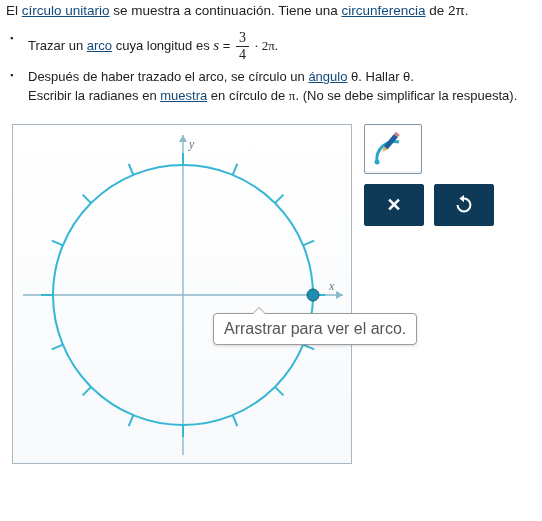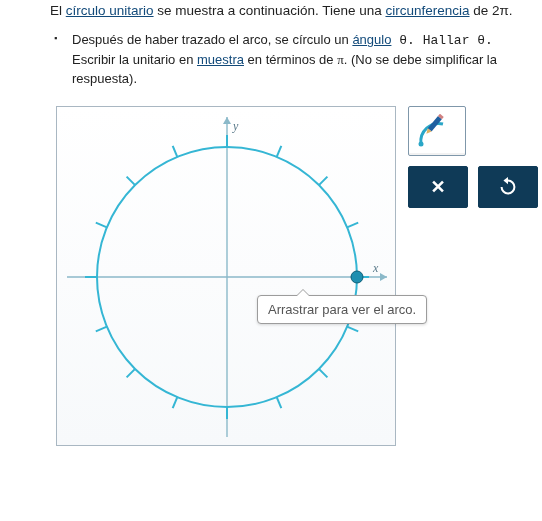--- a/index.html
+++ b/index.html
@@ -6,38 +6,38 @@
   body {
     font-family: Arial, Helvetica, sans-serif;
     font-size: 13px;
     color: #222;
     background: #fff;
     width: 542px;
     height: 521px;
     overflow: hidden;
     position: relative;
   }
-  .content { padding: 2px 24px 0 6px; margin-left: 44px; }
+  .content { padding: 2px 24px 0 6px; }
   .intro { font-size: 13.5px; line-height: 1.4; margin-bottom: 10px; }
   .underline-term { color: #124a7a; text-decoration: underline; cursor: pointer; }
   ul.bullets { list-style: none; margin-left: 22px; }
   ul.bullets > li { position: relative; margin-bottom: 6px; line-height: 1.45; }
   ul.bullets > li::before {
     content: "▪"; position: absolute; left: -18px; top: 1px; font-size: 9px; color: #222;
   }
   .math-s { font-style: italic; font-family: 'Times New Roman', serif; font-size: 15px; }
   .frac {
     display: inline-block; vertical-align: middle; text-align: center;
     font-family: 'Times New Roman', serif; font-size: 14px; line-height: 1;
     margin: 0 2px;
   }
   .frac .num { display: block; padding: 0 3px 1px; border-bottom: 1px solid #222; }
   .frac .den { display: block; padding: 1px 3px 0; }
   .pi { font-family: 'Times New Roman', serif; }
-  .greek { font-family: Liberation Mono, monospace; }
+  .greek { font-family: Liberation Sans, sans-serif; }
 
   .work-row {
     display: flex; align-items: flex-start; gap: 12px;
     margin-top: 18px; padding-left: 6px;
   }
   .circle-panel {
     width: 340px; height: 340px;
     border: 1px solid #a9b7c2;
     background: linear-gradient(#ffffff,#f7f9fb);
     position: relative;
@@ -53,21 +53,21 @@
   .sq-btn {
     width: 60px; height: 42px; background: #0f3a57; color: #fff;
     font-size: 18px; font-weight: 600; border-color: #0f3a57;
     border-radius: 2px;
   }
   .sq-btn svg, .tool-btn svg { display: block; }
 
   .tooltip {
     position: absolute; left: 200px; top: 188px;
     background: #fff; border: 1px solid #9c9c9c; border-radius: 4px;
-    padding: 6px 10px; font-size: 13px; color: #555;
+    padding: 6px 10px; font-size: 16px; color: #555;
     box-shadow: 0 1px 3px rgba(0,0,0,.15);
     white-space: nowrap;
   }
   .tooltip::before {
     content: ""; position: absolute; top: -7px; left: 38px;
     border: 7px solid transparent; border-bottom-color: #9c9c9c; border-top: none;
   }
   .tooltip::after {
     content: ""; position: absolute; top: -6px; left: 39px;
     border: 6px solid transparent; border-bottom-color: #fff; border-top: none;
@@ -78,22 +78,25 @@
 <body>
 
 <div class="content">
 
   <p class="intro">
     <span>El </span><span class="underline-term">círculo unitario</span><span> se muestra a continuación. Tiene una </span><span class="underline-term">circunferencia</span><span> de 2π.</span>
   </p>
 
   <ul class="bullets">
     <li>
+      <span>Trazar un </span><span class="underline-term">arco</span><span> cuya longitud es </span><span class="math-s">s</span><span> = </span><span class="frac"><span class="num">3</span><span class="den">4</span></span><span class="pi"> · 2π.</span>
+    </li>
+    <li>
       <span>Después de haber trazado el arco, se círculo un </span><span class="underline-term">ángulo</span><span class="greek"> θ. Hallar θ.</span><br>
-      <span>Escribir la unitario en </span><span class="underline-term">muestra</span><span> en términos de </span><span class="pi">π</span><span>. (No se debe simplificar la respuesta).</span>
+      <span>Escribir la radianes en </span><span class="underline-term">muestra</span><span> en círculo de </span><span class="pi">π</span><span>. (No se debe simplificar la respuesta).</span>
     </li>
   </ul>
 
   <div class="work-row">
     <div class="circle-panel">
       <svg width="340" height="340" viewBox="0 0 340 340">
 
         <line x1="10" y1="170" x2="330" y2="170" stroke="#8bb9c9" stroke-width="1.4"></line>
         <polygon points="330,170 323,166 323,174" fill="#8bb9c9"></polygon>
         <line x1="170" y1="330" x2="170" y2="10" stroke="#8bb9c9" stroke-width="1.4"></line>

